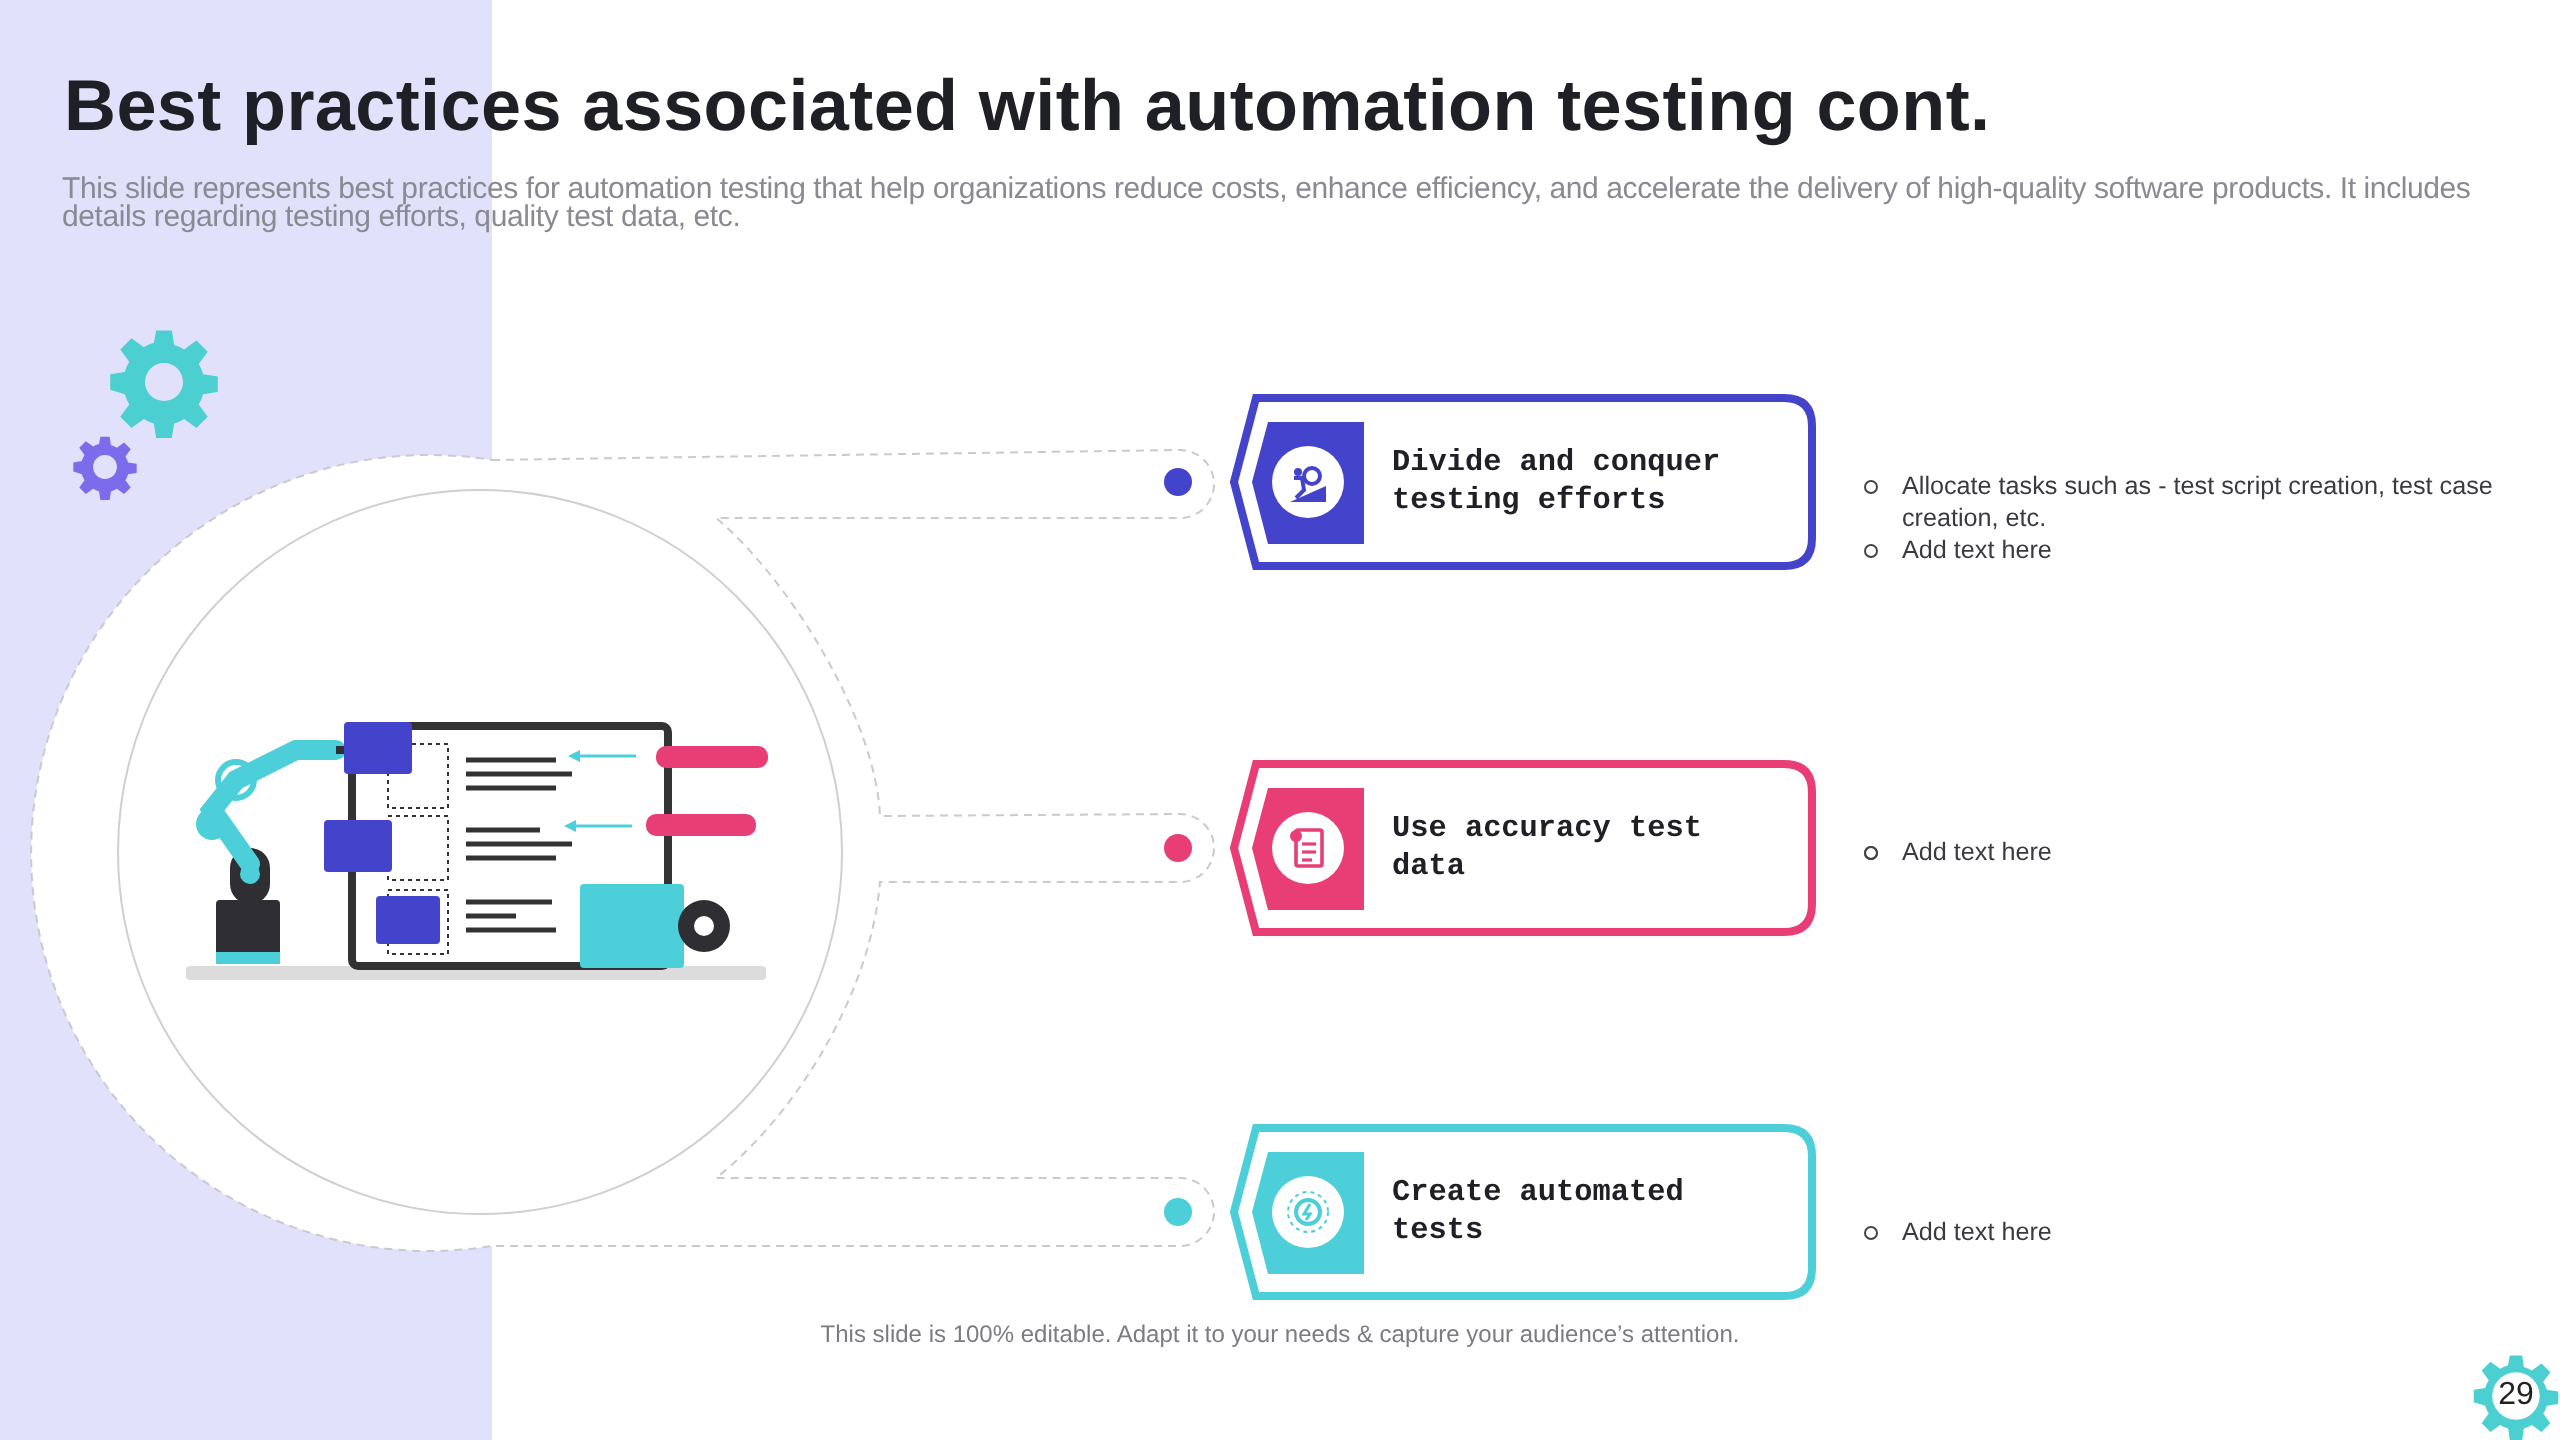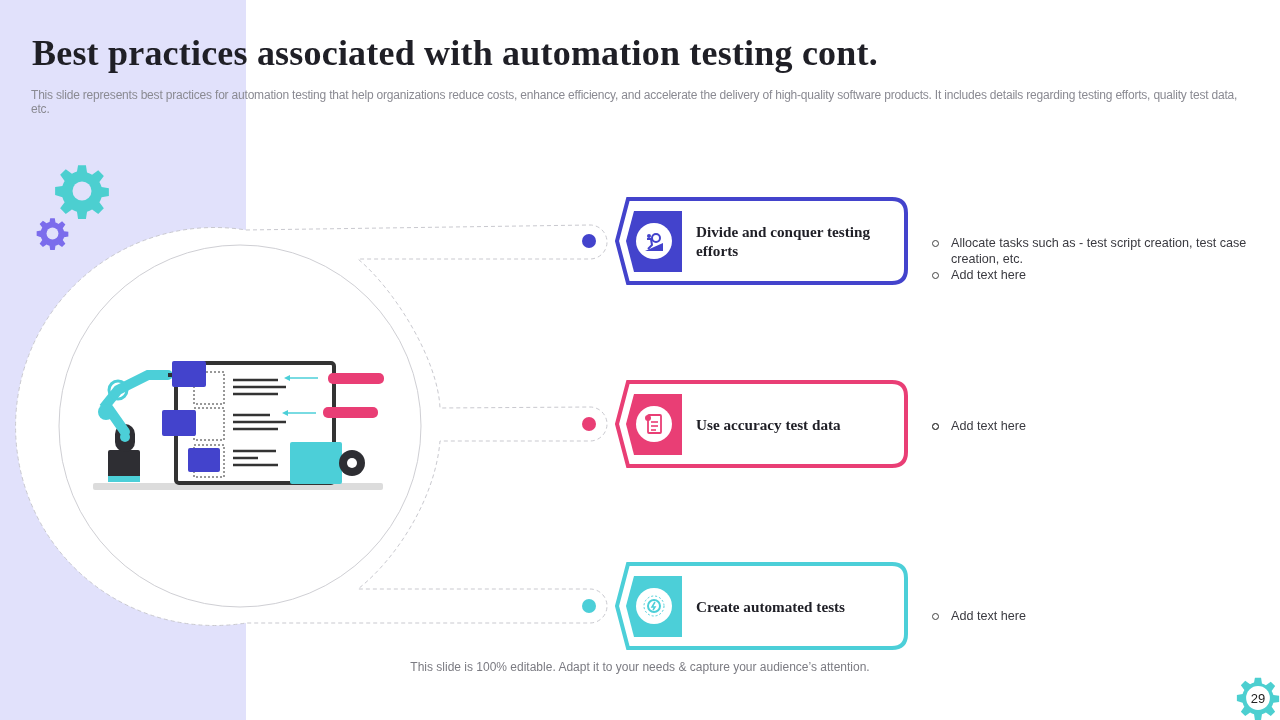--- a/index.html
+++ b/index.html
@@ -7,26 +7,26 @@
     width: 1280px; height: 720px; overflow: hidden; position: relative;
     background: #ffffff;
     font-family: "Liberation Sans", "DejaVu Sans", sans-serif;
   }
   .left-panel {
     position: absolute; left: 0; top: 0; width: 246px; height: 720px;
     background: #e1e1fb;
   }
   .title {
     position: absolute; left: 32px; top: 32px; margin: 0;
-    font-family: Liberation Serif, serif; font-weight: bold;
+    font-family: Liberation Sans, sans-serif; font-weight: bold;
     font-size: 36px; letter-spacing: 0.2px; color: #1f1f26; white-space: nowrap;
   }
   .subtitle {
     position: absolute; left: 31px; top: 88px; width: 1215px; margin: 0;
-    font-size: 12px; line-height: 14px; color: #8a8a92; letter-spacing: -0.2px;
+    font-size: 15px; line-height: 14px; color: #8a8a92; letter-spacing: -0.2px;
   }
   .gear-big { position: absolute; left: 54px; top: 163px; width: 56px; height: 56px; }
   .gear-small { position: absolute; left: 36px; top: 217px; width: 33px; height: 33px; }
 
   .connector-svg { position: absolute; left: 0; top: 0; width: 1280px; height: 720px; }
 
   .illustration { position: absolute; left: 88px; top: 350px; width: 305px; height: 150px; }
 
   .card {
     position: absolute; left: 614px; width: 296px; height: 90px;
@@ -34,21 +34,21 @@
   .card svg.frame { position: absolute; left: 0; top: 0; width: 296px; height: 90px; }
   .card .icon-wrap {
     position: absolute; left: 22px; top: 27px; width: 36px; height: 36px;
     border-radius: 50%; background: #ffffff;
     display: flex; align-items: center; justify-content: center;
   }
   .card .icon-wrap svg { width: 24px; height: 24px; }
   .card .card-title {
     position: absolute; left: 82px; top: 0; width: 200px; height: 90px;
     display: flex; align-items: center;
-    font-family: Liberation Serif, serif; font-weight: bold; font-size: 15.2px;
+    font-family: Liberation Mono, monospace; font-weight: bold; font-size: 15.2px;
     line-height: 19px; color: #1f1f26;
   }
   .bullets {
     position: absolute; left: 916px; width: 340px; margin: 16px; padding: 0; list-style: none;
     font-size: 12.6px; line-height: 16px; color: #3a3a40;
   }
   .bullets li { position: relative; padding-left: 19px; }
   .bullets li .b {
     position: absolute; left: 0; top: 5px; width: 5px; height: 5px;
     border: 1px solid #444; border-radius: 50%;
@@ -56,21 +56,21 @@
   .dot { position: absolute; width: 14px; height: 14px; border-radius: 50%; }
   .footer {
     position: absolute; left: 0; width: 1280px; top: 660px; text-align: center;
     font-size: 12px; color: #7b7b82;
   }
   .page-badge { position: absolute; left: 1236px; top: 676px; width: 44px; height: 44px; }
   .page-badge svg { position: absolute; left: 0; top: 0; width: 44px; height: 44px; }
   .page-badge span {
     position: absolute; left: 0; top: 0; width: 44px; height: 44px;
     display: flex; align-items: center; justify-content: center;
-    font-size: 13px; color: #222;
+    font-size: 16px; color: #222;
   }
 </style>
 </head>
 <body>
 
 <div class="left-panel"></div>
 
 <h1 class="title">Best practices associated with automation testing cont.</h1>
 <p class="subtitle">This slide represents best practices for automation testing that help organizations reduce costs, enhance efficiency, and accelerate the delivery of high-quality software products. It includes details regarding testing efforts, quality test data, etc.</p>
 

